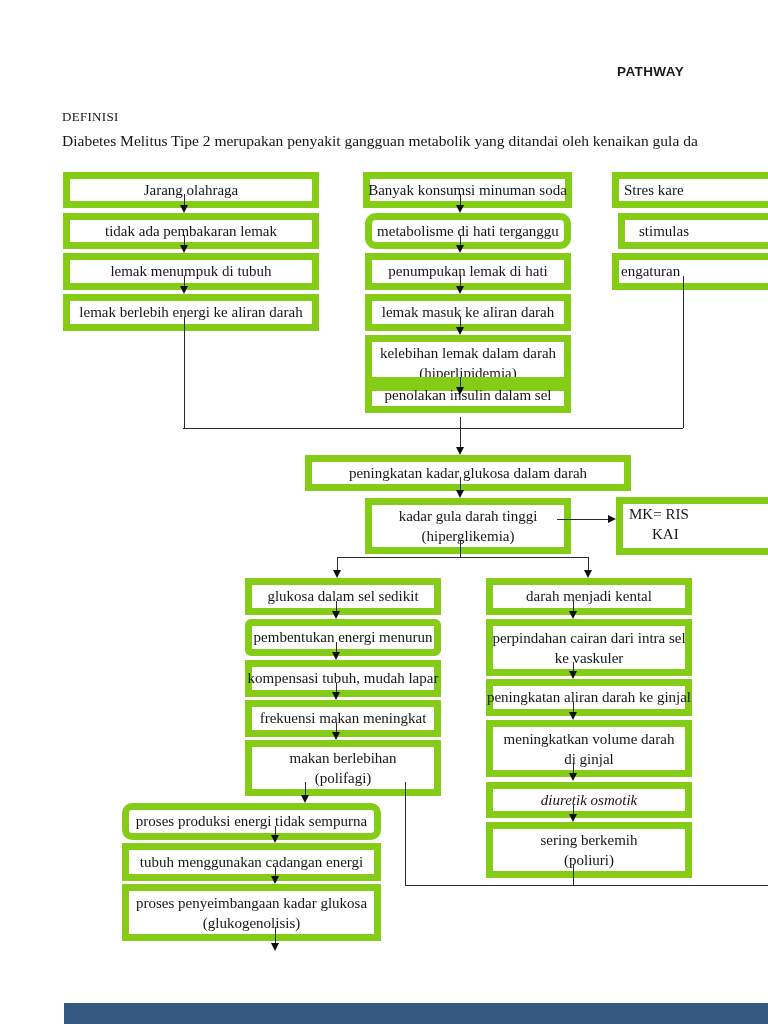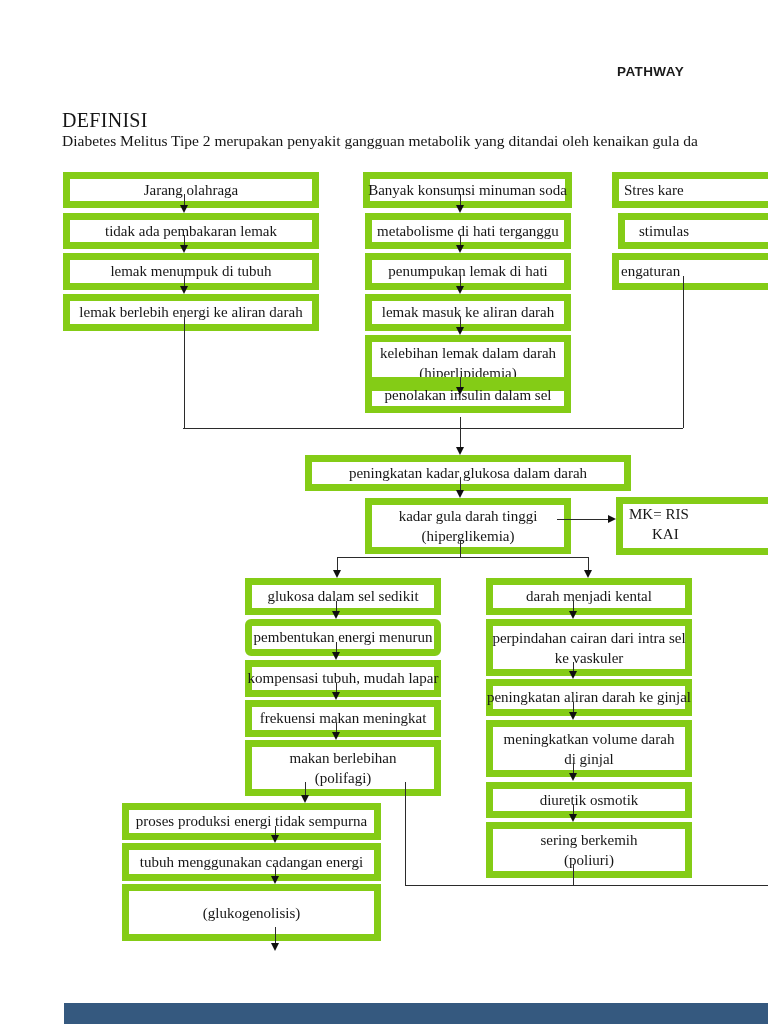--- a/index.html
+++ b/index.html
@@ -2,21 +2,21 @@
 <html><head>
 <meta charset="utf-8">
 <style>
   html,body{margin:0;padding:0;background:#ffffff;}
   .page{
     position:relative;width:768px;height:1024px;background:#ffffff;
     overflow:hidden;font-family:"Liberation Serif", serif;color:#161616;
   }
   .corner{position:absolute;font-family:"Liberation Sans", sans-serif;
     font-weight:bold;font-size:13.5px;letter-spacing:.4px;color:#1a1a1a;}
-  .h1{position:absolute;font-size:20px;letter-spacing:.3px;}
+  .h1{position:absolute;font-size:13px;letter-spacing:.3px;}
   .para{position:absolute;font-size:15.5px;white-space:nowrap;width:706px;overflow:hidden;}
   .fb{position:absolute;border:7px solid #84cc16;display:flex;align-items:center;
     justify-content:center;white-space:nowrap;font-size:15px;line-height:1;
     text-align:left;}
   .fb.two{flex-direction:column;justify-content:center;}
   .fb.two span{display:block;line-height:20px;}
   .fb.clip{justify-content:flex-start;align-items:center;}
   .fb.clip.two{align-items:flex-start;}
   .vl{position:absolute;width:1px;background:#2b2b2b;}
   .hl{position:absolute;height:1px;background:#2b2b2b;}
@@ -34,21 +34,21 @@
   <div class="corner" style="left:617px;top:64px;">PATHWAY</div>
   <div class="h1" style="left:62px;top:109px;">DEFINISI</div>
   <div class="para" style="left:62px;top:132px;">Diabetes Melitus Tipe 2 merupakan penyakit gangguan metabolik yang ditandai oleh kenaikan gula da</div>
 
   <div class="fb" style="left:63px;top:172px;width:242px;height:22px;">Jarang olahraga</div>
   <div class="fb" style="left:63px;top:213px;width:242px;height:22px;">tidak ada pembakaran lemak</div>
   <div class="fb" style="left:63px;top:253px;width:242px;height:23px;">lemak menumpuk di tubuh</div>
   <div class="fb" style="left:63px;top:294px;width:242px;height:23px;">lemak berlebih energi ke aliran darah</div>
 
   <div class="fb" style="left:363px;top:172px;width:195px;height:22px;">Banyak konsumsi minuman soda</div>
-  <div class="fb" style="left:365px;top:213px;width:192px;height:22px;">metabolisme di hati terganggu</div>
+  <div class="fb" style="left:365px;top:213px;width:192px;height:22px;border-radius:11px;">metabolisme di hati terganggu</div>
   <div class="fb" style="left:365px;top:253px;width:192px;height:23px;">penumpukan lemak di hati</div>
   <div class="fb" style="left:365px;top:294px;width:192px;height:23px;">lemak masuk ke aliran darah</div>
   <div class="fb two" style="left:365px;top:335px;width:192px;height:42px;">
     <span>kelebihan lemak dalam darah</span>
     <span>(hiperlipidemia)</span>
   </div>
   <div class="fb" style="left:365px;top:377px;width:192px;height:22px;">penolakan insulin dalam sel</div>
 
   <div class="fb clip" style="left:612px;top:172px;width:260px;height:22px;padding-left:5px;">Stres kare</div>
   <div class="fb clip" style="left:618px;top:213px;width:254px;height:22px;padding-left:14px;">stimulas</div>
@@ -76,29 +76,30 @@
   <div class="fb" style="left:486px;top:578px;width:192px;height:23px;">darah menjadi kental</div>
   <div class="fb two" style="left:486px;top:619px;width:192px;height:43px;">
     <span>perpindahan cairan dari intra sel</span>
     <span>ke vaskuler</span>
   </div>
   <div class="fb" style="left:486px;top:679px;width:192px;height:23px;">peningkatan aliran darah ke ginjal</div>
   <div class="fb two" style="left:486px;top:720px;width:192px;height:43px;">
     <span>meningkatkan volume darah</span>
     <span>di ginjal</span>
   </div>
-  <div class="fb" style="left:486px;top:782px;width:192px;height:22px;">diuretik osmotik</div>
+  <div class="fb" style="left:486px;top:782px;width:192px;height:22px;font-style:italic;">diuretik osmotik</div>
   <div class="fb two" style="left:486px;top:822px;width:192px;height:42px;">
     <span>sering berkemih</span>
     <span>(poliuri)</span>
   </div>
 
-  <div class="fb" style="left:122px;top:803px;width:245px;height:23px;">proses produksi energi tidak sempurna</div>
+  <div class="fb" style="left:122px;top:803px;width:245px;height:23px;border-radius:10px;">proses produksi energi tidak sempurna</div>
   <div class="fb" style="left:122px;top:843px;width:245px;height:24px;">tubuh menggunakan cadangan energi</div>
   <div class="fb two" style="left:122px;top:884px;width:245px;height:43px;">
+    <span>proses penyeimbangaan kadar glukosa</span>
     <span>(glukogenolisis)</span>
   </div>
 
   <div class="vl" style="left:184px;top:194px;height:12px;"></div>
   <div class="ahd" style="left:180px;top:205px;"></div>
   <div class="vl" style="left:184px;top:235px;height:11px;"></div>
   <div class="ahd" style="left:180px;top:245px;"></div>
   <div class="vl" style="left:184px;top:276px;height:11px;"></div>
   <div class="ahd" style="left:180px;top:286px;"></div>
   <div class="vl" style="left:184px;top:317px;height:111px;"></div>

